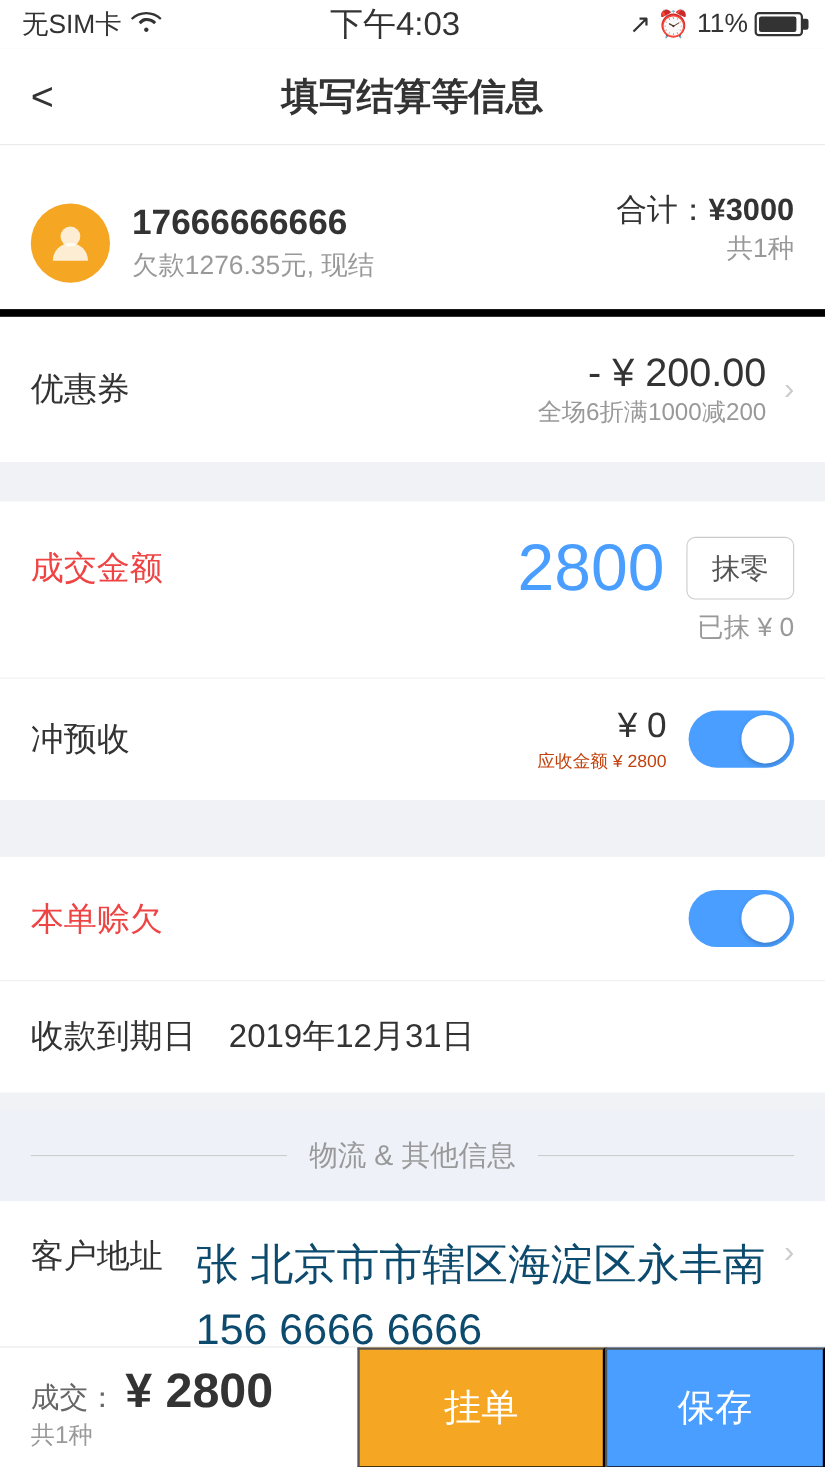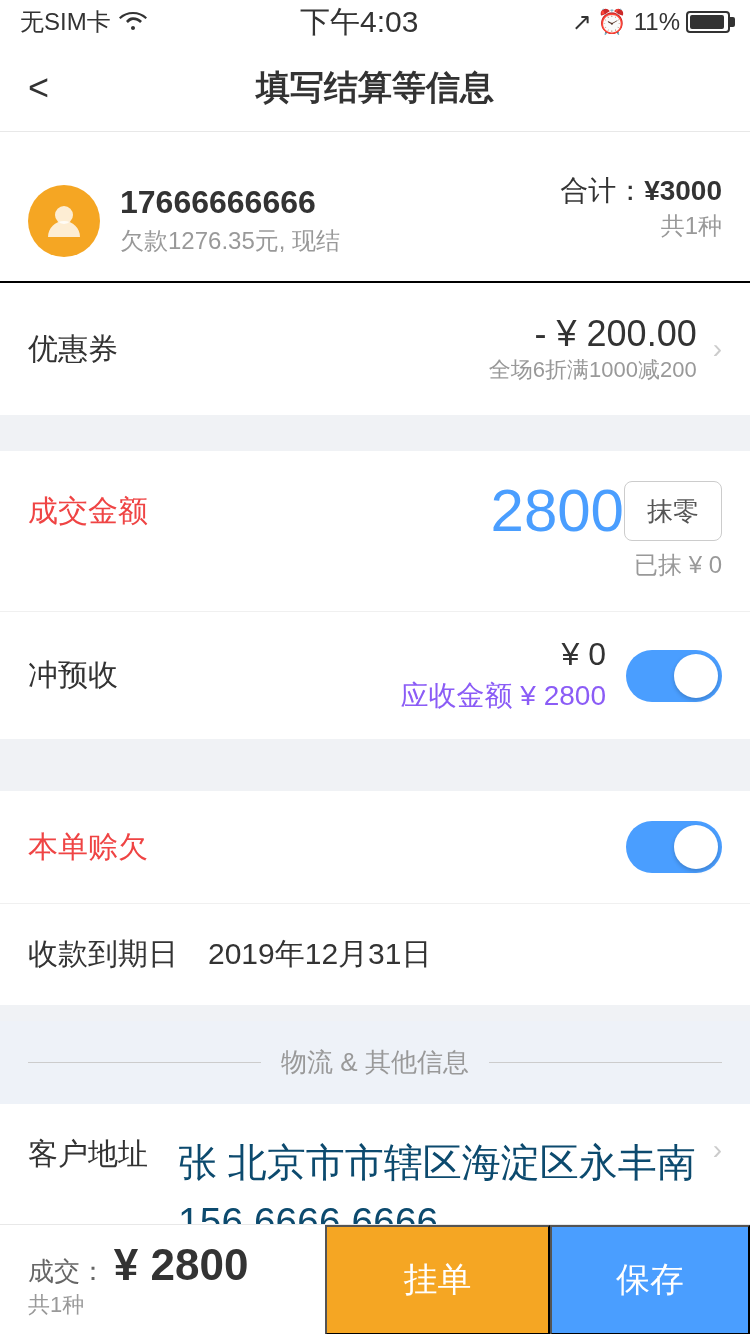--- a/index.html
+++ b/index.html
@@ -110,21 +110,21 @@
     .customer-right { text-align: right; }
     .total-count { font-size: 24px; color: #999; }
 
     
     .row-item {
       background: #fff;
       padding: 30px 28px;
       display: flex;
       align-items: center;
       justify-content: space-between;
-      border-top: 2px solid #000000;
+      border-top: 7px solid #000000;
     }
     .row-label { font-size: 30px; color: #333; }
     .row-right { display: flex; align-items: center; gap: 16px; text-align: right; }
     .coupon-amount { font-size: 36px; color: #333; font-weight: 500; }
     .coupon-desc { font-size: 22px; color: #999; }
     .chevron-right { color: #ccc; font-size: 28px; }
 
     
     .section-divider {
       height: 20px;
@@ -135,21 +135,21 @@
     .deal-section {
       background: #fff;
       padding: 30px 28px;
     }
     .deal-row {
       display: flex;
       align-items: center;
       justify-content: space-between;
     }
     .deal-label { font-size: 30px; color: #ef4444; }
-    .deal-right { display: flex; }
+    .deal-right { display: flex; align-items: center; gap: 20px; }
     .deal-amount { font-size: 60px; color: #4a9eff; font-weight: 500; line-height: 1; }
     .round-btn {
       border: 1px solid #ccc;
       border-radius: 8px;
       padding: 10px 22px;
       font-size: 26px;
       color: #555;
       background: #fff;
       cursor: pointer;
     }
@@ -161,21 +161,21 @@
       padding: 24px 28px;
       border-top: 1px solid #f0f0f0;
       display: flex;
       align-items: center;
       justify-content: space-between;
     }
     .prereceive-label { font-size: 30px; color: #333; }
     .prereceive-right { display: flex; align-items: center; gap: 20px; }
     .prereceive-values { text-align: right; }
     .prereceive-amount { font-size: 32px; color: #333; }
-    .prereceive-sub { font-size: 28px; color: #8b5cf6; margin-top: 4px; }
+    .prereceive-sub { font-size: 16px; color: #c2410c; margin-top: 4px; }
 
     
     .toggle {
       width: 96px; height: 52px;
       border-radius: 26px;
       background: #4a9eff;
       position: relative;
       cursor: pointer;
       flex-shrink: 0;
     }

